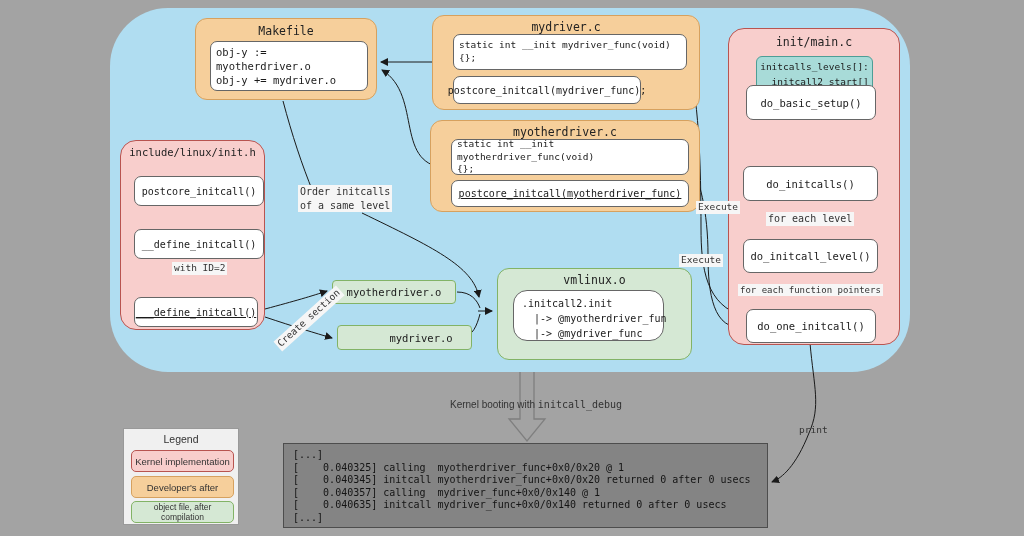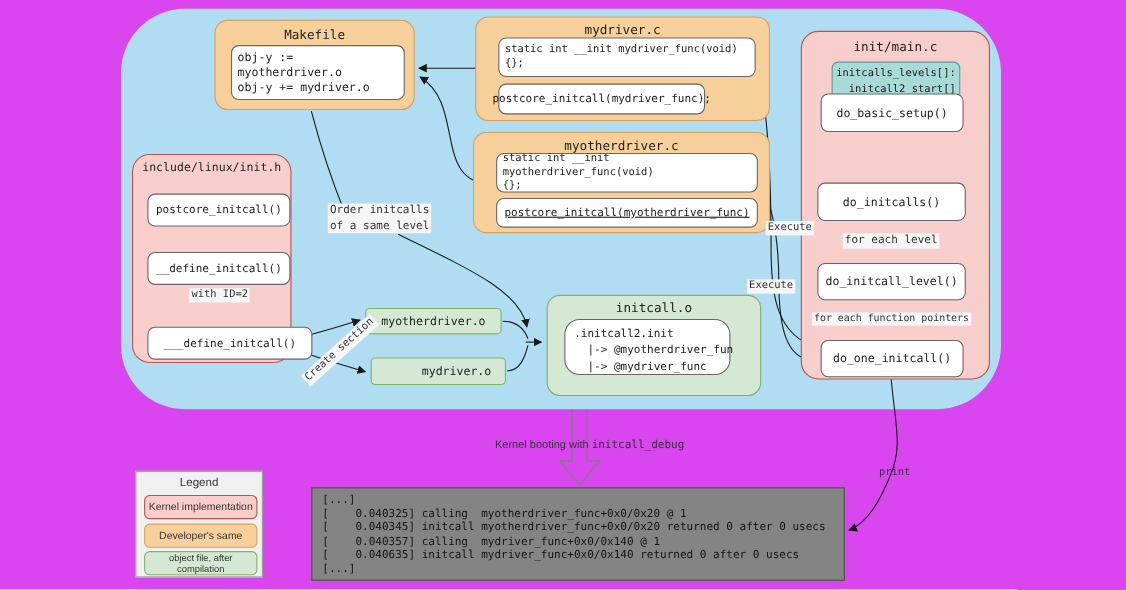--- a/index.html
+++ b/index.html
@@ -1,16 +1,16 @@
 <!DOCTYPE html>
 <html><head>
 <meta charset="utf-8">
 <style>
   html,body{margin:0;padding:0;background:#fff;}
-  #canvas{position:relative;width:1024px;height:536px;background:#d946ef;overflow:hidden;
+  #canvas{position:relative;width:1024px;height:536px;background:#a3a3a3;overflow:hidden;
           font-family:"DejaVu Sans Mono",monospace;color:#1a1a1a;}
   .abs{position:absolute;box-sizing:border-box;}
   #svg-layer{position:absolute;left:0;top:0;width:1024px;height:536px;pointer-events:none;}
 
   .blue-bg{left:110px;top:8px;width:800px;height:364px;background:#b0ddf1;border-radius:58px;}
 
   .box-orange{background:#f6cf9b;border:1px solid #d6a15f;border-radius:12px;}
   .box-pink{background:#f8cecc;border:1px solid #b85450;border-radius:16px;}
   .box-green{background:#d5e8d4;border:1px solid #82b366;border-radius:12px;}
   .chip-green{background:#d5e8d4;border:1px solid #82b366;border-radius:4px;
@@ -102,41 +102,41 @@
     <div class="btitle" style="top:4px;">myotherdriver.c</div>
     <div class="abs wbox code" style="left:20px;top:18px;width:238px;height:36px;">static int __init myotherdriver_func(void)
 {};</div>
     <div class="abs wbox" style="left:20px;top:59px;width:238px;height:27px;font-size:10px;text-decoration:underline;">postcore_initcall(myotherdriver_func)</div>
   </div>
 
   <div class="abs box-pink" style="left:120px;top:140px;width:145px;height:190px;">
     <div class="btitle" style="top:5px;font-size:10.5px;">include/linux/init.h</div>
     <div class="abs wbox" style="left:13px;top:35px;width:130px;height:30px;font-size:10px;">postcore_initcall()</div>
     <div class="abs wbox" style="left:13px;top:88px;width:130px;height:30px;font-size:10px;">__define_initcall()</div>
-    <div class="abs wbox" style="left:13px;top:156px;width:150px;height:30px;font-size:10px;">___define_initcall()</div>
+    <div class="abs wbox" style="left:13px;top:156px;width:124px;height:30px;font-size:10px;text-decoration:underline;">___define_initcall()</div>
   </div>
   <div class="lbl" style="left:172px;top:262px;">with ID=2</div>
 
   <div class="abs box-pink" style="left:728px;top:28px;width:172px;height:317px;">
     <div class="btitle" style="top:6px;">init/main.c</div>
     <div class="abs box-teal" style="left:27px;top:27px;width:117px;height:37px;">initcalls_levels[]:
 __initcall2_start[]</div>
     <div class="abs wbox" style="left:17px;top:56px;width:130px;height:35px;">do_basic_setup()</div>
     <div class="abs wbox" style="left:14px;top:137px;width:135px;height:35px;">do_initcalls()</div>
     <div class="abs wbox" style="left:14px;top:210px;width:135px;height:34px;">do_initcall_level()</div>
     <div class="abs wbox" style="left:17px;top:280px;width:130px;height:34px;">do_one_initcall()</div>
   </div>
   <div class="lbl" style="left:766px;top:212px;font-size:10px;">for each level</div>
   <div class="lbl" style="left:738px;top:284px;font-size:9px;">for each function pointers</div>
 
   <div class="abs chip-green" style="left:332px;top:280px;width:124px;height:24px;">myotherdriver.o</div>
-  <div class="abs chip-green" style="left:337px;top:325px;width:123px;height:25px;padding-left:33px;">mydriver.o</div>
+  <div class="abs chip-green" style="left:337px;top:325px;width:135px;height:25px;padding-left:33px;">mydriver.o</div>
 
   <div class="abs box-green" style="left:497px;top:268px;width:195px;height:92px;">
-    <div class="btitle" style="top:4px;">initcall.o</div>
+    <div class="btitle" style="top:4px;">vmlinux.o</div>
     <div class="abs vmbox" style="left:15px;top:21px;width:151px;height:51px;">
       <div class="vm-line">.initcall2.init</div>
       <div class="vm-line">  |-&gt; @myotherdriver_fun</div>
       <div class="vm-line">  |-&gt; @mydriver_func</div>
     </div>
   </div>
 
   <div class="lbl" style="left:298px;top:185px;font-size:10px;">Order initcalls
  of a same level</div>
   <div class="lbl" style="left:267px;top:312px;transform:rotate(-42deg);font-size:9.5px;">Create section</div>
@@ -144,21 +144,21 @@
   <div class="lbl" style="left:679px;top:254px;">Execute</div>
   <div class="lbl lbl-plain" style="left:797px;top:424px;">print</div>
 
   <div class="boot-label">
     <span>Kernel booting with </span><span class="mono">initcall_debug</span>
   </div>
 
   <div class="abs legend">
     <div class="legend-title">Legend</div>
     <div class="legend-item li-pink" style="top:21px;">Kernel implementation</div>
-    <div class="legend-item li-orange" style="top:47px;">Developer's same</div>
+    <div class="legend-item li-orange" style="top:47px;">Developer's after</div>
     <div class="legend-item li-green" style="top:72px;font-size:8.5px;">object file, after compilation</div>
   </div>
 
   <div class="abs console">
     <div>[...]</div>
     <div>[    0.040325] calling  myotherdriver_func+0x0/0x20 @ 1</div>
     <div>[    0.040345] initcall myotherdriver_func+0x0/0x20 returned 0 after 0 usecs</div>
     <div>[    0.040357] calling  mydriver_func+0x0/0x140 @ 1</div>
     <div>[    0.040635] initcall mydriver_func+0x0/0x140 returned 0 after 0 usecs</div>
     <div>[...]</div>

